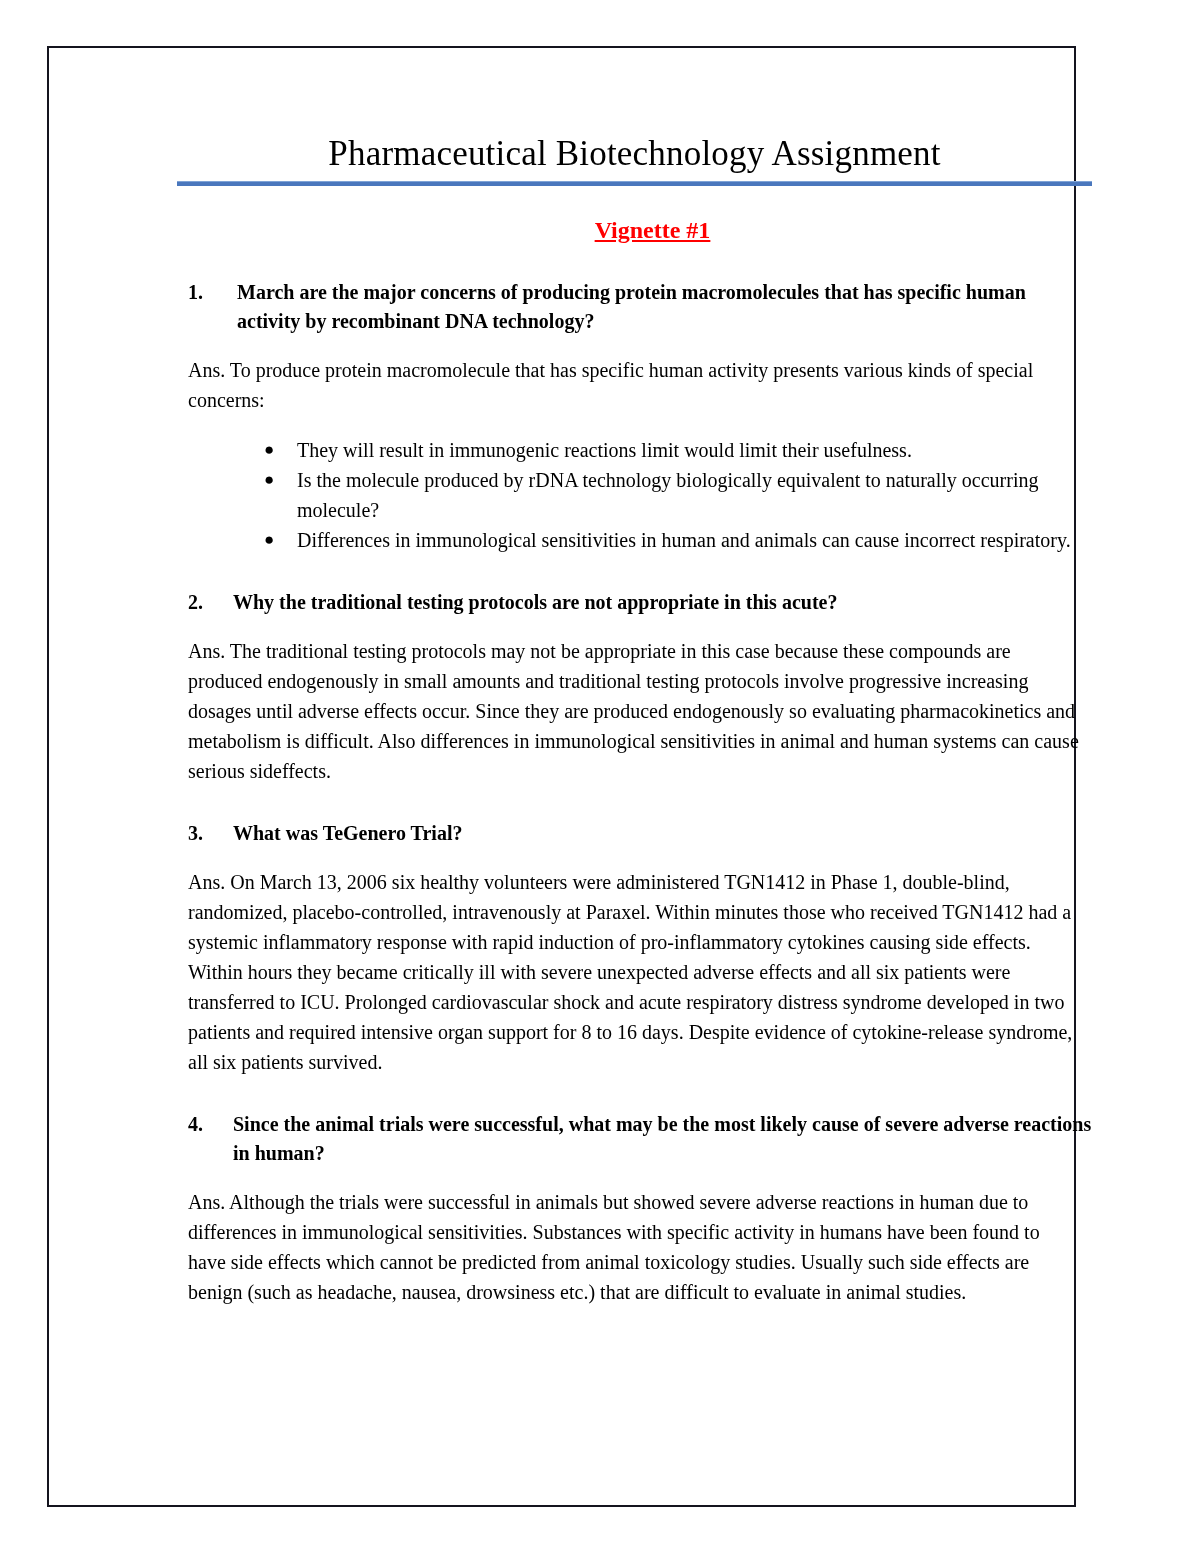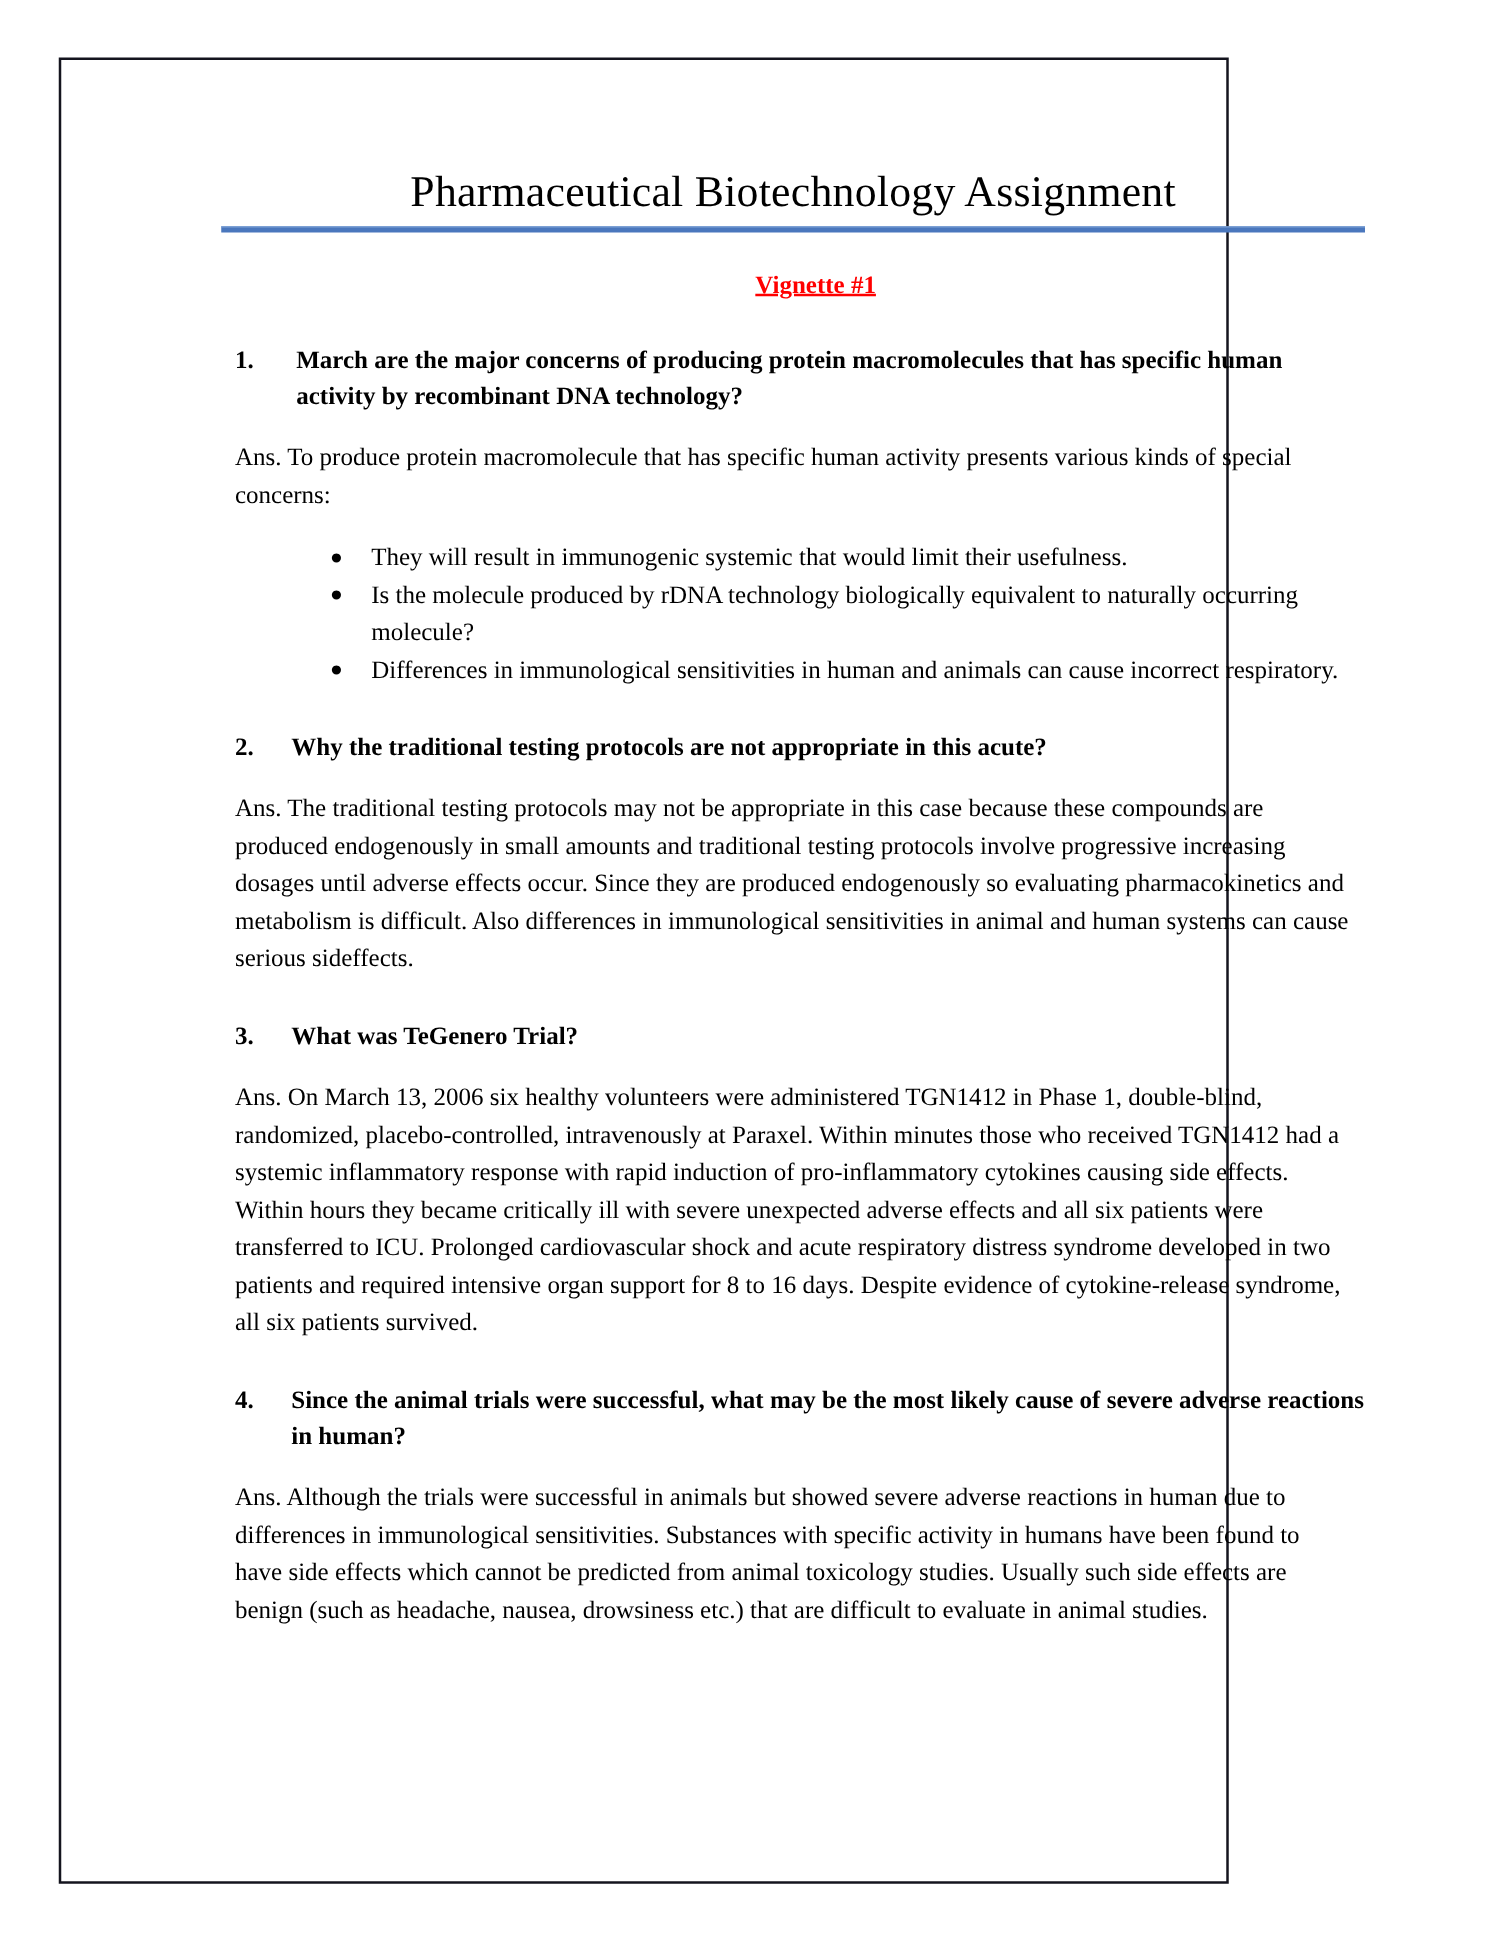--- a/index.html
+++ b/index.html
@@ -14,21 +14,21 @@
     font-family: "Liberation Serif", "DejaVu Serif", serif;
     color: #000000;
     overflow: hidden;
   }
 
   
   .page-frame {
     position: absolute;
     left: 47px;
     top: 46px;
-    width: 936px;
+    width: 1029px;
     height: 1461px;
     border: 2px solid #14141e;
     box-sizing: border-box;
     background: #ffffff;
   }
 
   .page-inner {
     position: absolute;
     left: 128px;
     top: 85px;
@@ -57,21 +57,21 @@
 
   
   .vignette {
     text-align: center;
     margin: 31px 0 0 0;
     padding: 0;
   }
   .vignette span {
     color: #ff0000;
     font-weight: bold;
-    font-size: 20px;
+    font-size: 24px;
     text-decoration: underline;
     font-family: "Liberation Serif", "DejaVu Serif", serif;
     margin-left: 36px;
   }
 
   
   .qa-block { margin: 0; padding: 0; }
 
   .question {
     position: relative;
@@ -134,21 +134,21 @@
 
     <div class="qa-block">
       <p class="question q-first">
         <span class="q-num">1.</span>
         <span>March are the major concerns of producing protein macromolecules that has specific human activity by recombinant DNA technology?</span>
       </p>
       <p class="answer">Ans.  To produce protein macromolecule that has specific human activity presents various kinds of special concerns:</p>
       <ul class="bullets">
         <li>
           <span class="bullet-dot">●</span>
-          <span>They will result in immunogenic systemic that would limit their usefulness.</span>
+          <span>They will result in immunogenic reactions limit would limit their usefulness.</span>
         </li>
         <li>
           <span class="bullet-dot">●</span>
           <span>Is the molecule produced by rDNA technology biologically equivalent to naturally occurring molecule?</span>
         </li>
         <li>
           <span class="bullet-dot">●</span>
           <span>Differences in immunological sensitivities in human and animals can cause incorrect respiratory.</span>
         </li>
       </ul>

